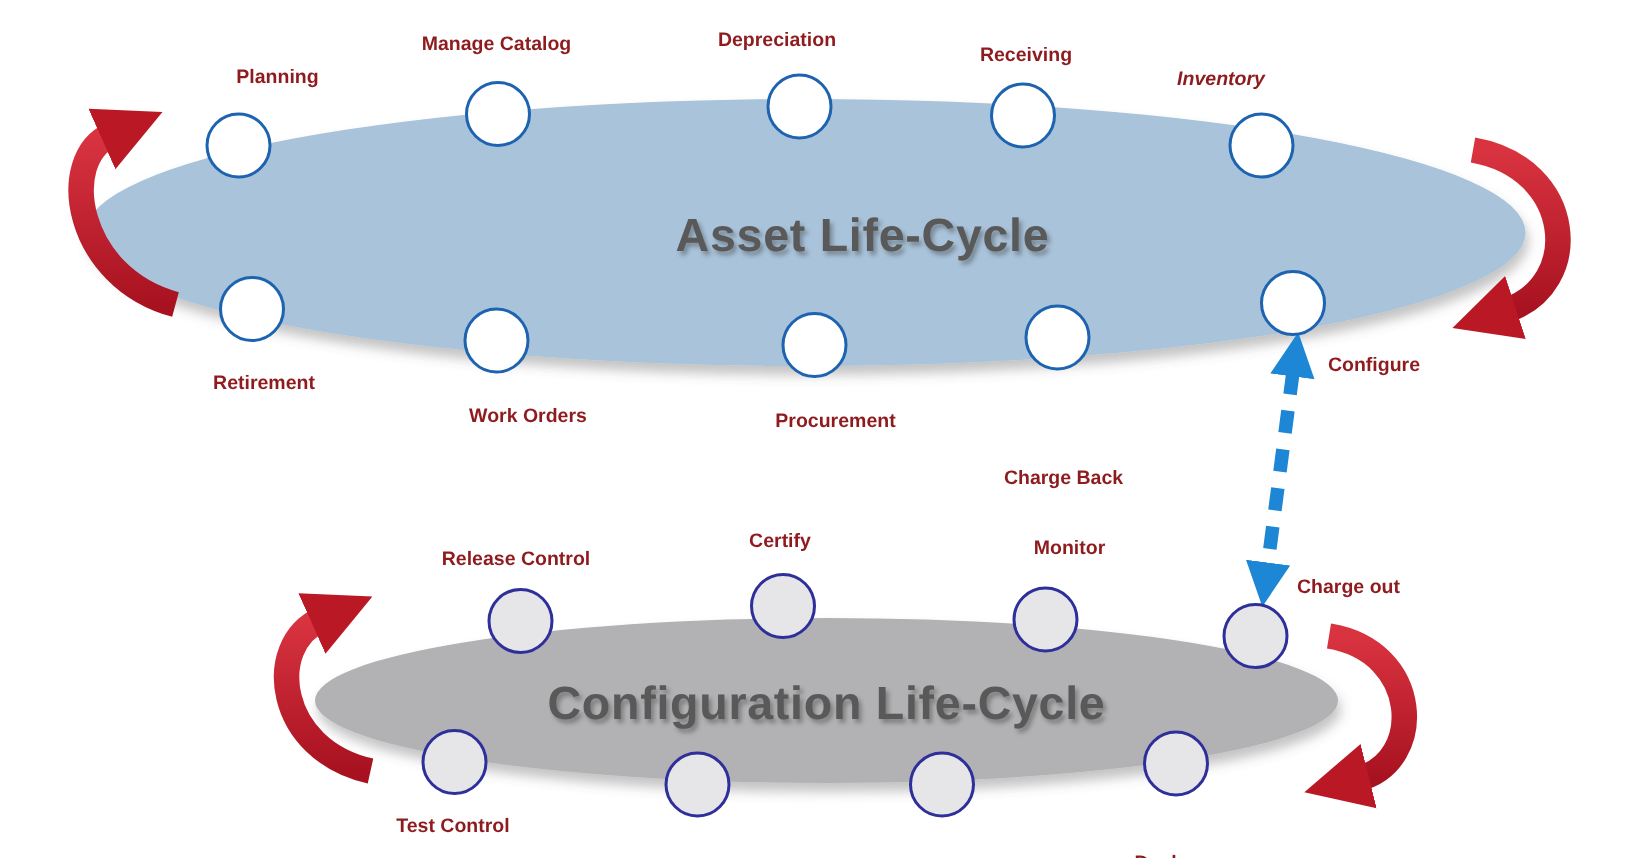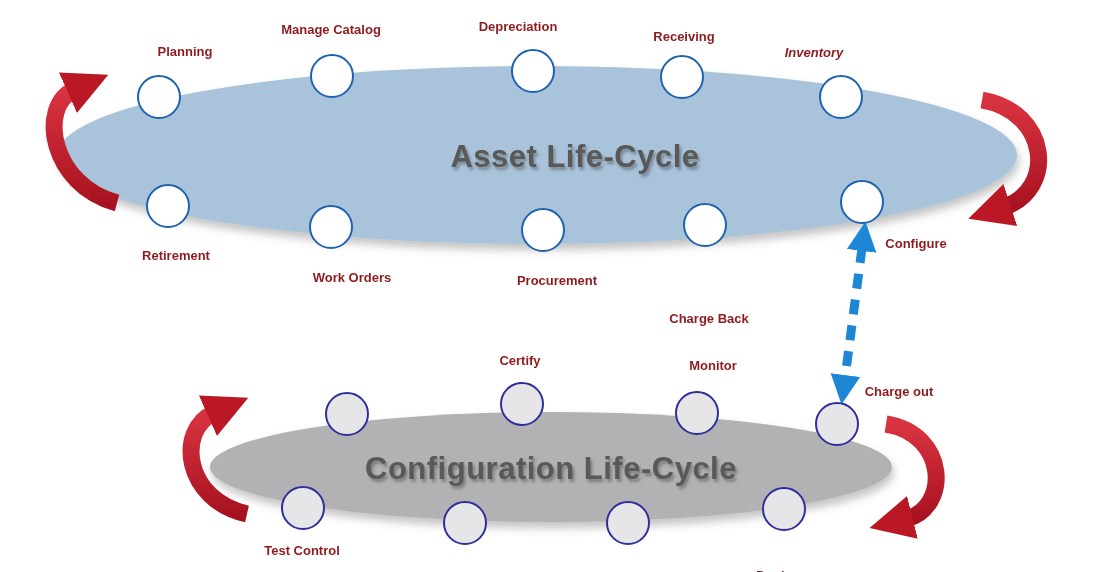--- a/index.html
+++ b/index.html
@@ -106,19 +106,20 @@
   <div class="node-label" style="left:331px; top:29px;">Manage Catalog</div>
   <div class="node-label" style="left:518px; top:26px;">Depreciation</div>
   <div class="node-label" style="left:684px; top:36px;">Receiving</div>
   <div class="node-label" style="left:814px; top:52px;font-style:italic;">Inventory</div>
   <div class="node-label" style="left:176px; top:255px;">Retirement</div>
   <div class="node-label" style="left:352px; top:277px;">Work Orders</div>
   <div class="node-label" style="left:557px; top:280px;">Procurement</div>
   <div class="node-label" style="left:709px; top:292px;margin-top:26px;">Charge Back</div>
   <div class="node-label" style="left:916px; top:243px;">Configure</div>
 
+  <div class="node-label" style="left:344px; top:372px;">Release Control</div>
   <div class="node-label" style="left:520px; top:360px;">Certify</div>
   <div class="node-label" style="left:701px; top:365px;padding-left:24px;">Monitor</div>
   <div class="node-label" style="left:899px; top:391px;">Charge out</div>
   <div class="node-label" style="left:302px; top:550px;">Test Control</div>
   <div class="node-label" style="left:778px; top:543px;margin-top:32px;">Deploy</div>
 
 </div>
 
 </body></html>

